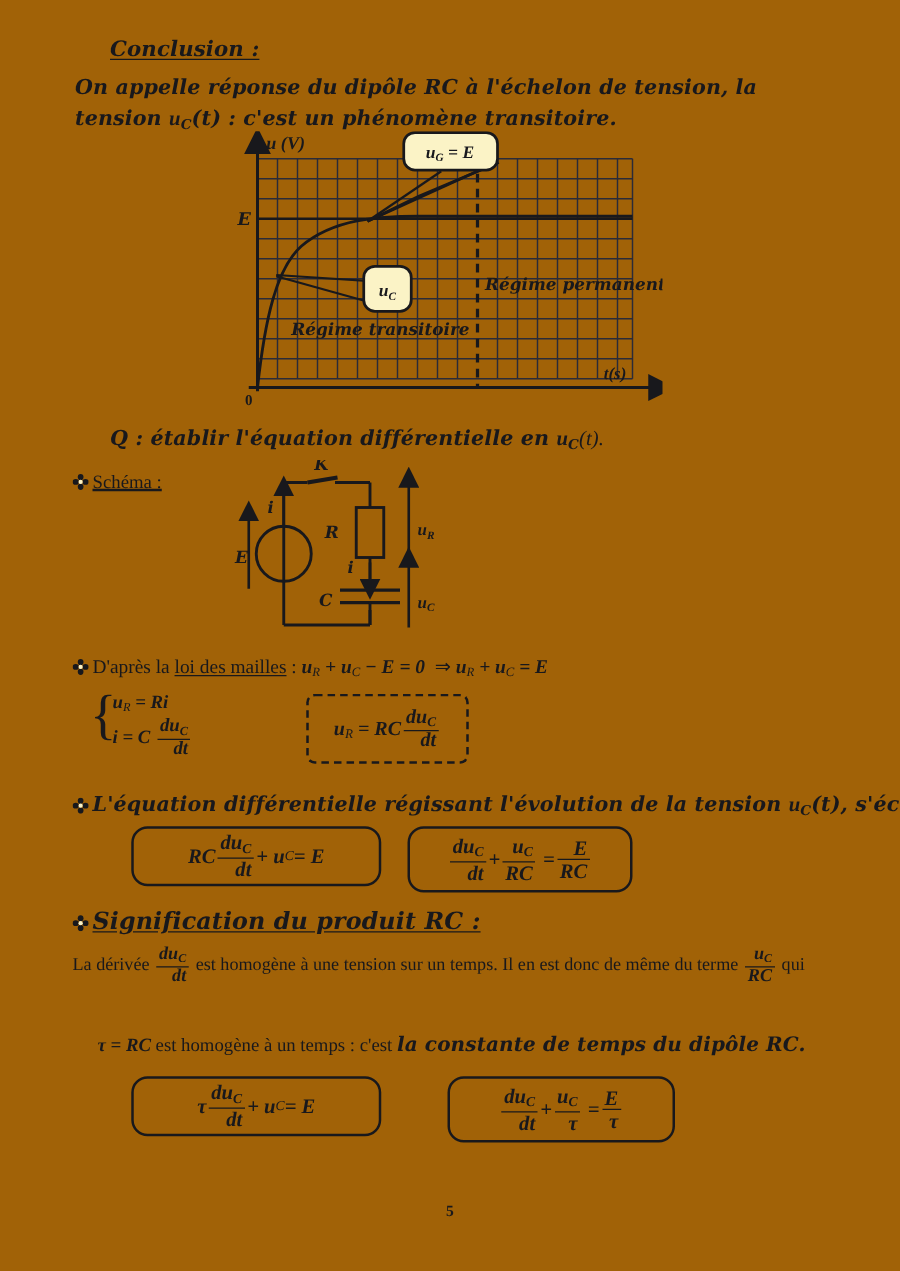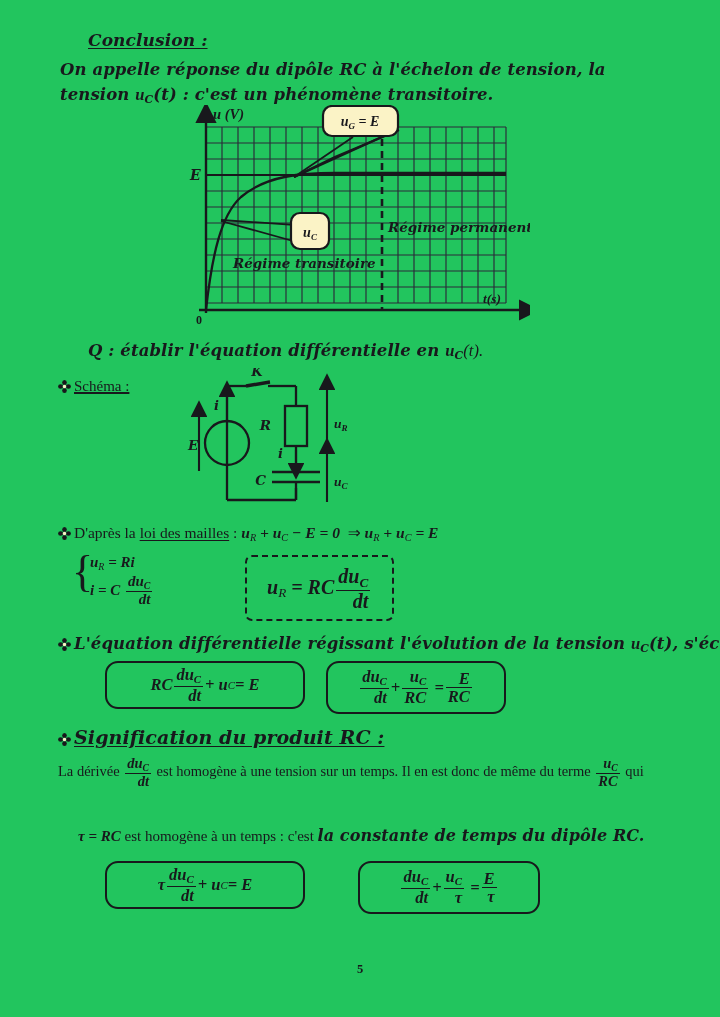--- a/index.html
+++ b/index.html
@@ -12,21 +12,21 @@
     background: #fbf3c6;
     font-family: "Liberation Serif", serif;
     color: #18181c;
     position: relative;
     overflow: hidden;
   }
   .page {
     position: relative;
     width: 720px;
     height: 1017px;
-    background: #22c55e;
+    background: #a16207;
   }
 
   
   .hand {
     font-family: "DejaVu Serif", serif;
     font-style: italic;
     font-weight: 700;
     letter-spacing: .1px;
   }
   .plain {
@@ -127,21 +127,21 @@
     border-top: 1.6px solid #18181c;
     padding: 0 2px;
   }
 
   
   #ur-rc-box {
     left: 245px; top: 555px;
     border: 2px dashed #18181c;
     border-radius: 7px;
     padding: 9px 20px 7px 20px;
-    font-size: 20px;
+    font-size: 16px;
   }
 
   
   #diffeq-intro {
     left: 58px; top: 634px;
     font-size: 16.5px;
   }
   .eqbox {
     position: absolute;
     border: 2.2px solid #18181c;

